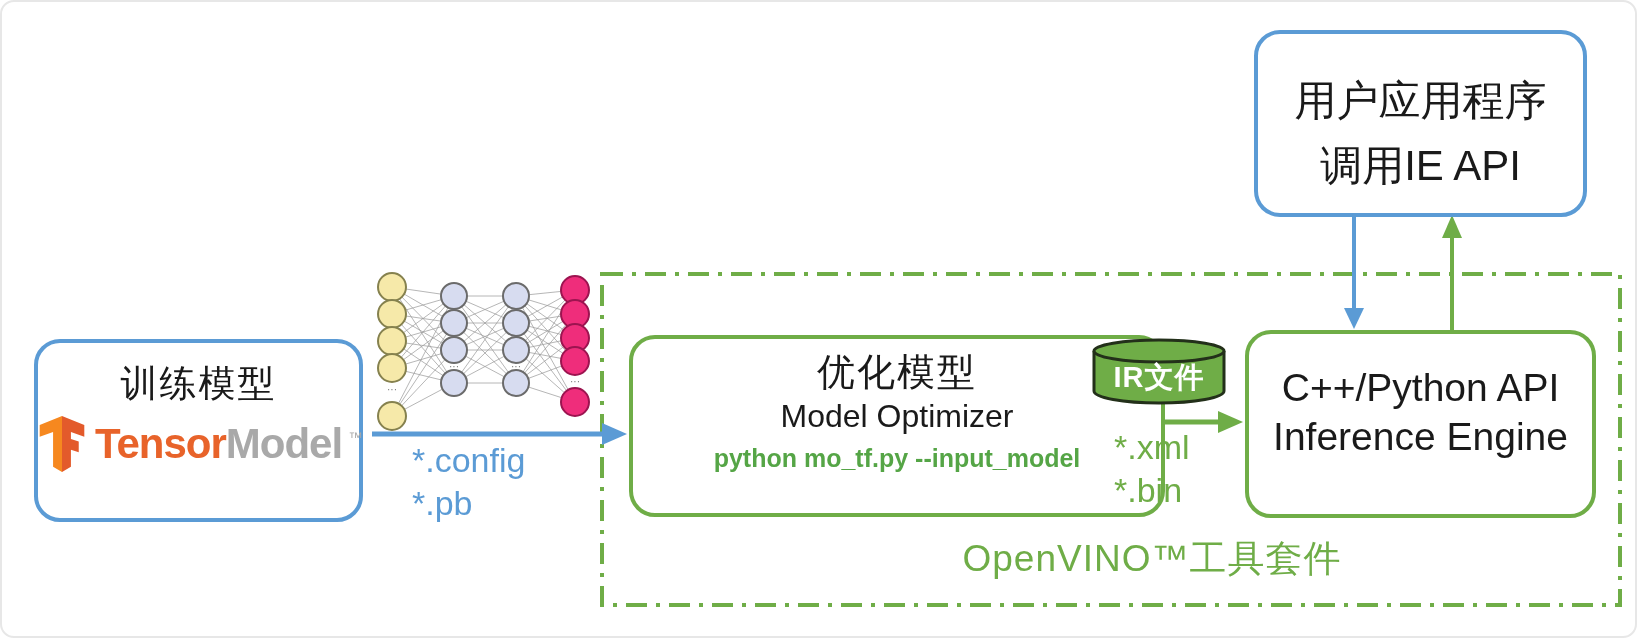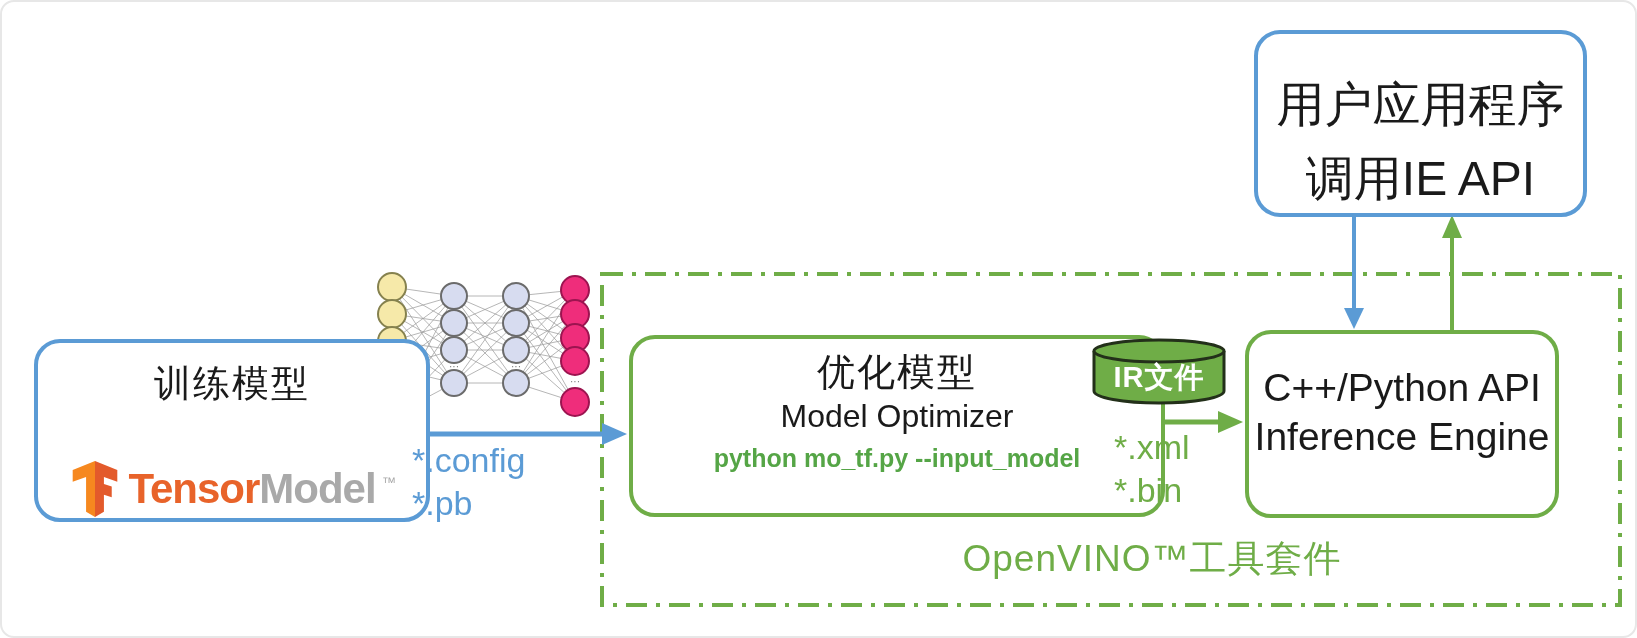--- a/index.html
+++ b/index.html
@@ -17,38 +17,38 @@
   .layer{position:absolute;left:0;top:0;pointer-events:none;}
   .st-green{stroke:var(--green);}
   .st-blue{stroke:var(--blue);}
   .fl-green{fill:var(--green);}
   .fl-blue{fill:var(--blue);}
 
   .box{position:absolute;border-radius:26px;background:#fff;text-align:center;}
   .box.blue{border:4px solid var(--blue);}
   .box.green{border:4px solid var(--green);}
 
-  .box-train{left:32px;top:337px;width:396px;height:183px;display:flex;flex-direction:column;align-items:center;justify-content:space-between;}
+  .box-train{left:32px;top:337px;width:329px;height:183px;display:flex;flex-direction:column;align-items:center;}
   .box-train .title{font-size:37px;color:var(--ink);margin-top:16px;letter-spacing:2px;}
   .logo-row{display:flex;align-items:center;margin-top:6px;}
   .logo-mark{width:54px;height:58px;margin-right:6px;}
   .logo-text{font-size:42px;font-weight:700;letter-spacing:-1px;}
   .logo-text .tensor{color:var(--tensor_orange);}
   .logo-text .flow{color:var(--flow_gray);}
   .logo-tm{font-size:14px;color:var(--flow_gray);margin-left:6px;align-self:flex-start;margin-top:14px;}
 
   .box-user{left:1252px;top:28px;width:333px;height:187px;padding-top:34px;}
-  .box-user .line{font-size:48px;color:var(--ink);line-height:1.55;}
+  .box-user .line{font-size:42px;color:var(--ink);line-height:1.55;}
 
   .box-mo{left:627px;top:333px;width:536px;height:182px;padding-top:8px;}
   .box-mo .t1{font-size:38px;color:var(--ink);letter-spacing:2px;}
   .box-mo .t2{font-size:32px;color:var(--ink);}
   .box-mo .cmd{font-size:25px;font-weight:700;color:var(--command_green);margin-top:9px;white-space:nowrap;}
 
-  .box-ie{left:1243px;top:328px;width:314px;height:188px;padding-top:30px;}
+  .box-ie{left:1243px;top:328px;width:351px;height:188px;padding-top:30px;}
   .box-ie .line{font-size:39px;color:var(--ink);line-height:1.25;}
 
   .cylinder{position:absolute;left:1088px;top:336px;width:138px;height:68px;}
   .cylinder .cy-label{
     position:absolute;left:0;top:20px;width:100%;text-align:center;
     color:#fff;font-size:29px;font-weight:700;letter-spacing:1px;
   }
 
   .lbl{position:absolute;font-size:34px;line-height:1.25;}
   .lbl-pb{left:410px;top:437px;color:var(--blue);}

